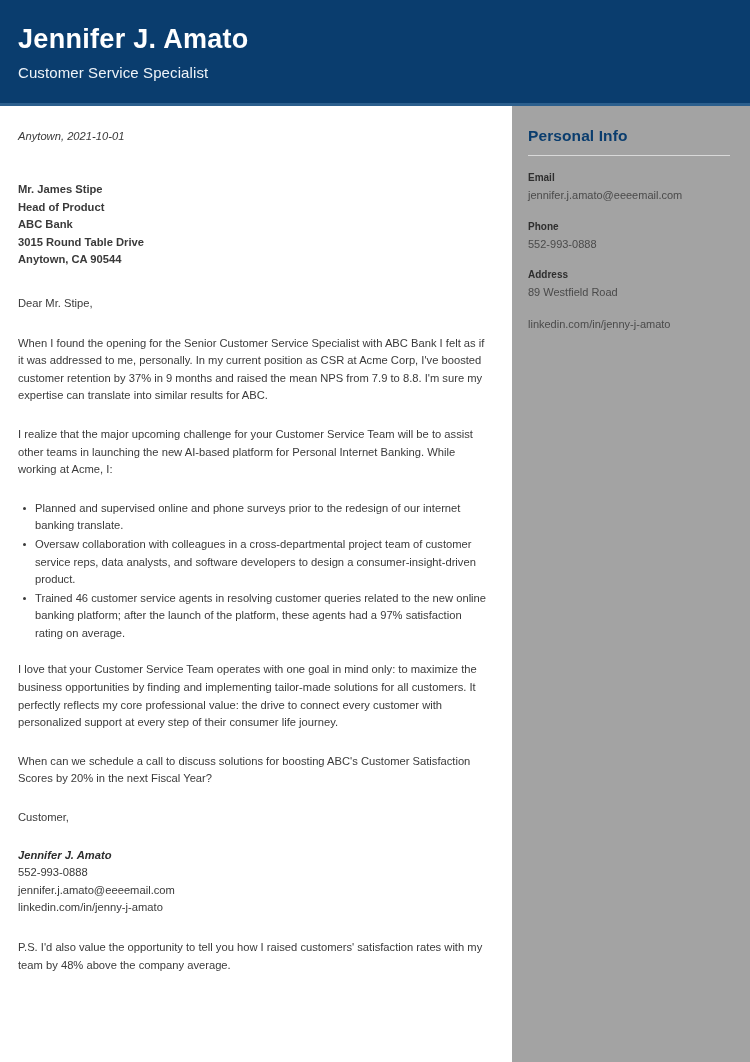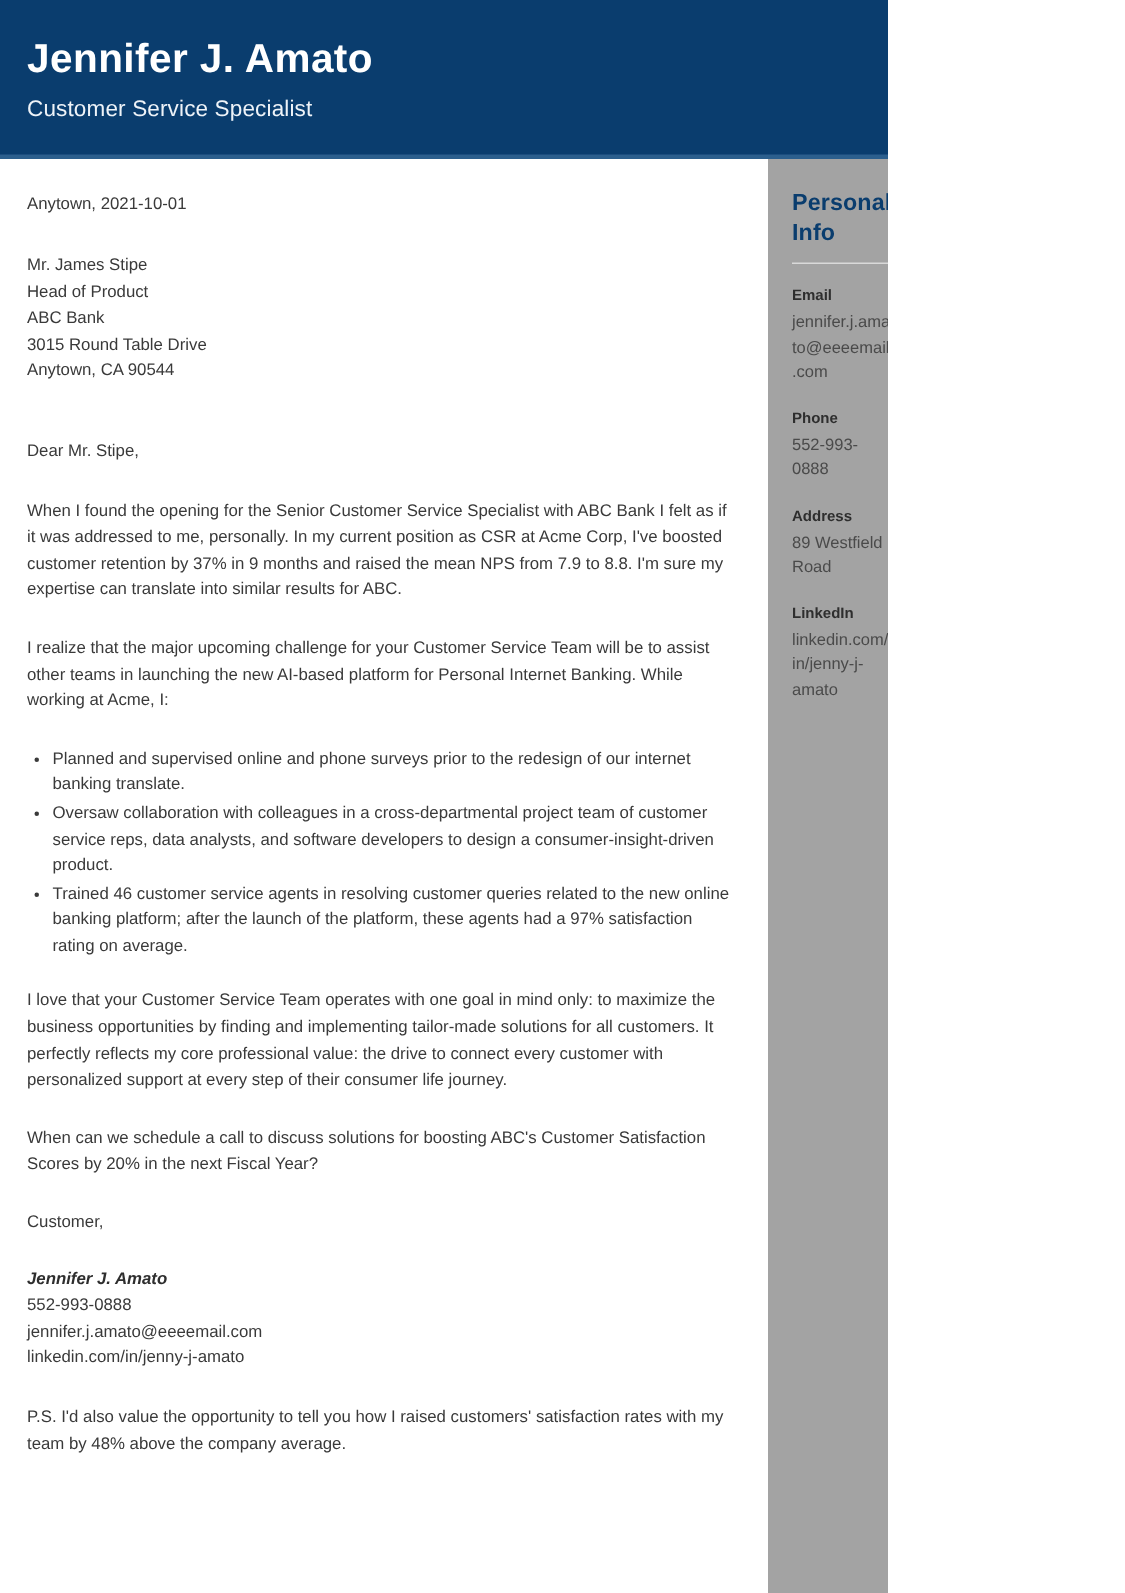--- a/index.html
+++ b/index.html
@@ -6,21 +6,21 @@
 
   html, body {
     width: 750px;
     height: 1062px;
     background: #ffffff;
     font-family: "Liberation Sans", sans-serif;
   }
 
   .page {
     position: relative;
-    width: 592px;
+    width: 750px;
     height: 1062px;
     background: #ffffff;
     overflow: hidden;
   }
 
   
   .header {
     position: relative;
     width: 100%;
     height: 106px;
@@ -72,25 +72,27 @@
     flex: 1 1 auto;
     background: #a3a3a3;
     padding: 20px 20px 0 16px;
     color: #3a3a3a;
   }
 
   
   .date-line {
     font-size: 11.2px;
     line-height: 17px;
-    margin-bottom: 24px;
+    margin-bottom: 36px;
+    font-style: italic;
   }
 
   .recipient {
-    margin-bottom: 36px;
+    margin-bottom: 26px;
+    font-weight: bold;
   }
   .recipient div {
     font-size: 11.2px;
     line-height: 17.6px;
   }
 
   .salutation {
     font-size: 11.2px;
     line-height: 17.6px;
     margin-bottom: 22px;
@@ -238,19 +240,18 @@
         <div class="sb-label">Phone</div>
         <div class="sb-value">552-993-0888</div>
       </div>
 
       <div class="sb-item">
         <div class="sb-label">Address</div>
         <div class="sb-value">89 Westfield Road</div>
       </div>
 
       <div class="sb-item">
-        <div class="sb-label">LinkedIn</div>
         <div class="sb-value">linkedin.com/in/jenny-j-amato</div>
       </div>
     </div>
 
   </div>
 </div>
 
 </body></html>

